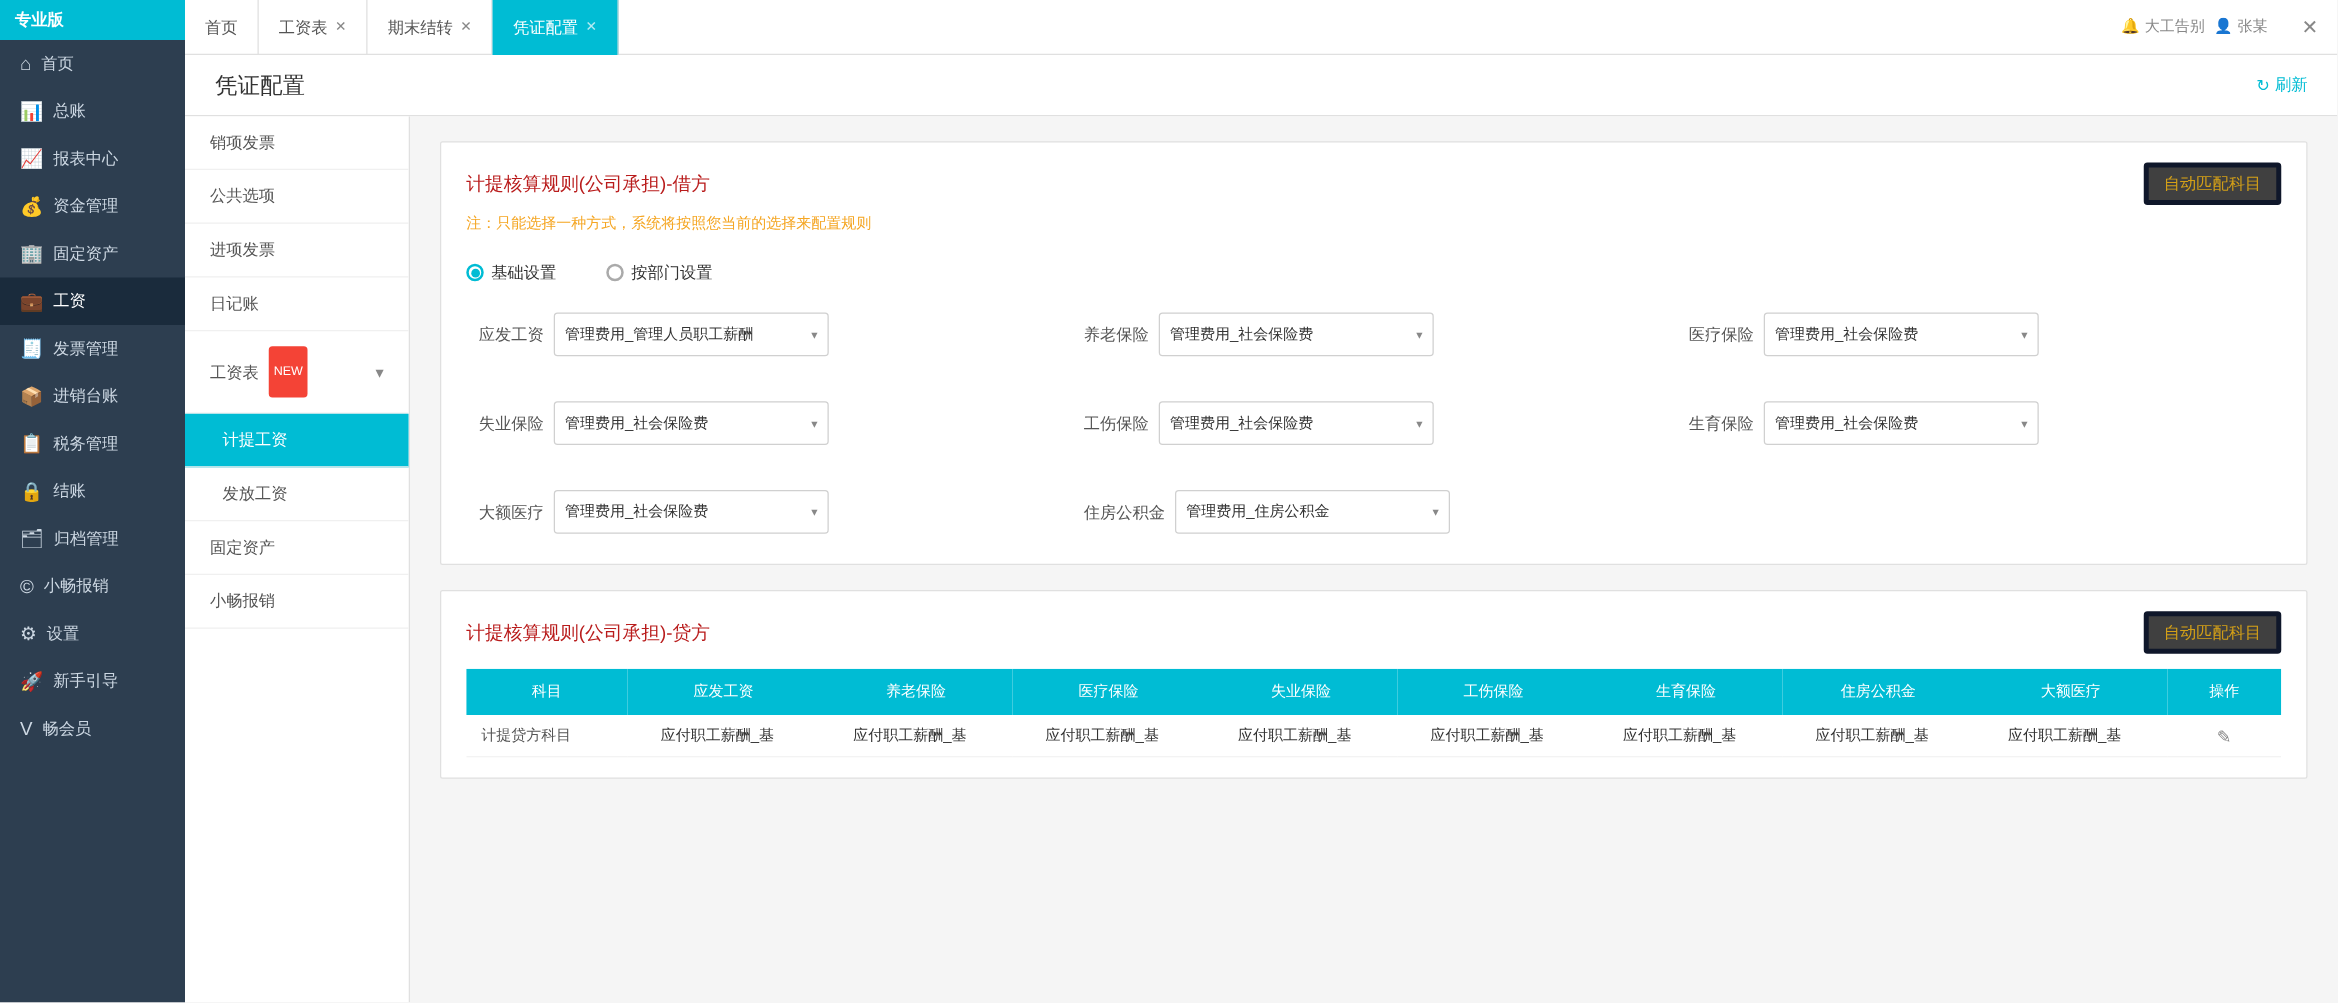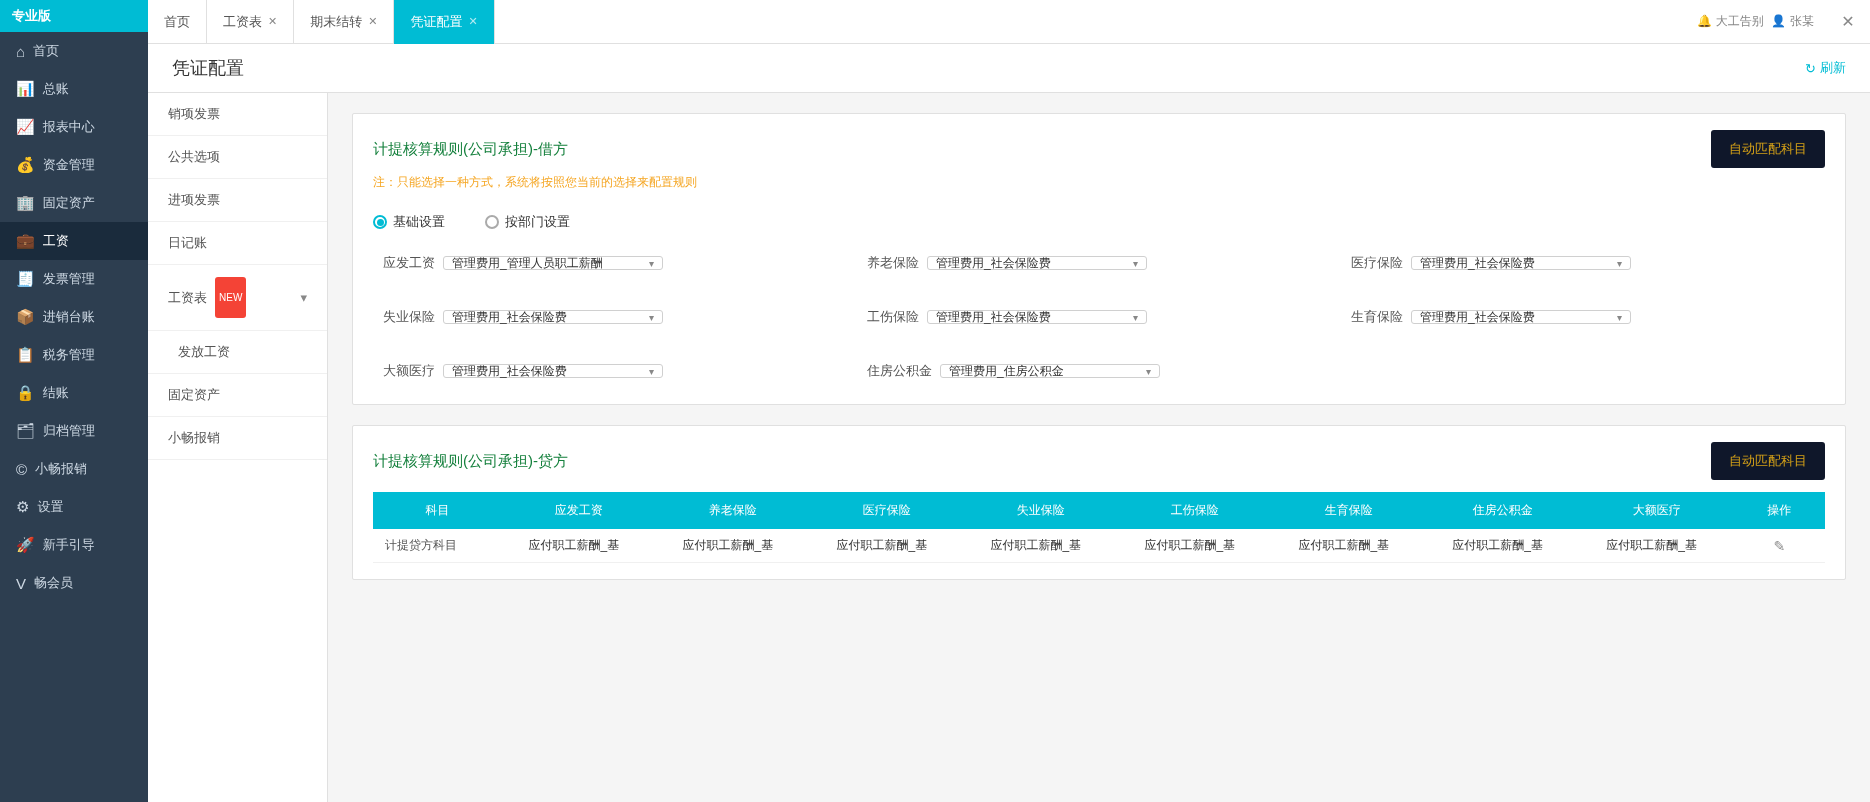--- a/index.html
+++ b/index.html
@@ -176,31 +176,31 @@
     }
     .section-header {
       display: flex;
       align-items: center;
       justify-content: space-between;
       padding: 16px 20px 0;
     }
     .section-title {
       font-size: 15px;
       font-weight: 500;
-      color: #15803d;
+      color: #b91c1c;
     }
     .section-note {
       color: #f5a623;
       font-size: 12px;
       padding: 6px 20px 12px;
     }
     .auto-match-btn {
-      border: 6px solid #0f172a;
+      border: 4px solid #0f172a;
       color: #d4a017;
-      background: #0f172a;
+      background: #404040;
       padding: 4px 12px;
       border-radius: 3px;
       cursor: pointer;
       font-size: 13px;
     }
 
     
     .radio-group {
       display: flex;
       gap: 40px;
@@ -246,21 +246,21 @@
       padding: 8px 10px;
     }
     .form-label {
       color: #555;
       font-size: 13px;
       white-space: nowrap;
       min-width: 50px;
     }
     .form-select {
       flex: 1;
-      height: 14px;
+      height: 35px;
       border: 1px solid #d0d0d0;
       border-radius: 3px;
       padding: 0 8px;
       font-size: 12px;
       color: #333;
       background: white;
       cursor: pointer;
       display: flex;
       align-items: center;
       justify-content: space-between;
@@ -433,20 +433,23 @@
       <div class="left-nav-item">
         <span>进项发票</span>
       </div>
       <div class="left-nav-item">
         <span>日记账</span>
       </div>
       <div class="left-nav-item" style="justify-content: flex-start; gap: 4px;">
         <span>工资表</span>
         <span class="new-badge">NEW</span>
         <span style="margin-left: auto; color: #888;">▾</span>
+      </div>
+      <div class="left-nav-item active" style="padding-left: 30px;">
+        <span>计提工资</span>
       </div>
       <div class="left-nav-item" style="padding-left: 30px;">
         <span>发放工资</span>
       </div>
       <div class="left-nav-item">
         <span>固定资产</span>
       </div>
       <div class="left-nav-item">
         <span>小畅报销</span>
       </div>

